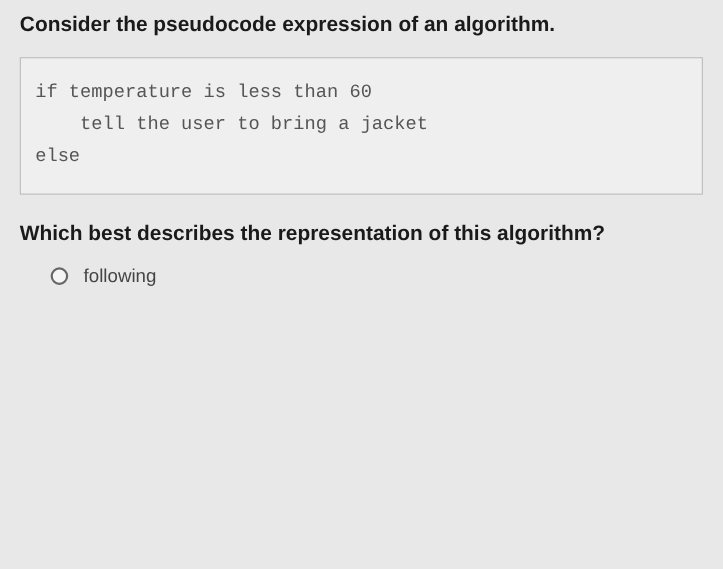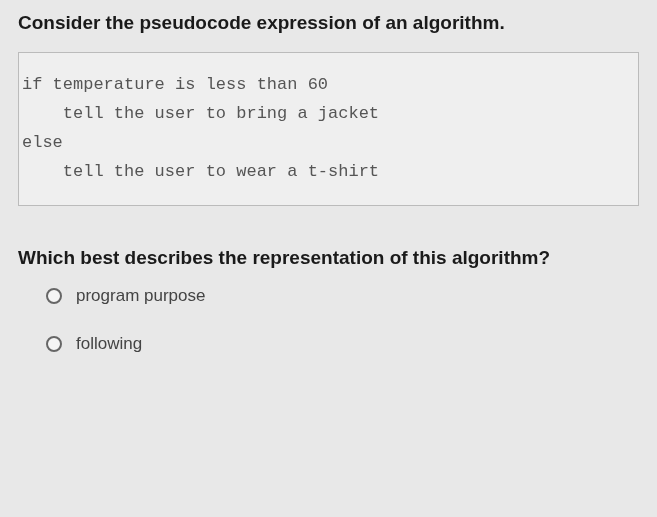--- a/index.html
+++ b/index.html
@@ -17,22 +17,22 @@
     }
     .question-intro {
       font-size: 19px;
       font-weight: bold;
       margin-bottom: 18px;
       color: #1a1a1a;
     }
     .code-box {
       border: 1px solid #bbb;
       background: #efefef;
-      padding: 18px 3px;
-      margin-bottom: 41px;
+      padding: 18px 13px;
+      margin-bottom: 25px;
       font-family: 'Courier New', Courier, monospace;
       font-size: 17px;
       line-height: 1.7;
       color: #555;
     }
     .code-line {
       white-space: pre;
     }
     .question-text {
       font-size: 19px;
@@ -65,27 +65,22 @@
   </style>
 </head>
 <body>
 
 <div class="question-intro">Consider the pseudocode expression of an algorithm.</div>
 
 <div class="code-box">
   <div class="code-line">if temperature is less than 60</div>
   <div class="code-line">    tell the user to bring a jacket</div>
   <div class="code-line">else</div>
-  <div class="code-line">    tell the user to wear a t-shirt</div>
 </div>
 
 <div class="question-text">Which best describes the representation of this algorithm?</div>
 
 <div class="options">
   <div class="option">
     <div class="radio"></div>
-    <span class="option-label">program purpose</span>
-  </div>
-  <div class="option">
-    <div class="radio"></div>
     <span class="option-label">following</span>
   </div>
 </div>
 
 </body></html>

